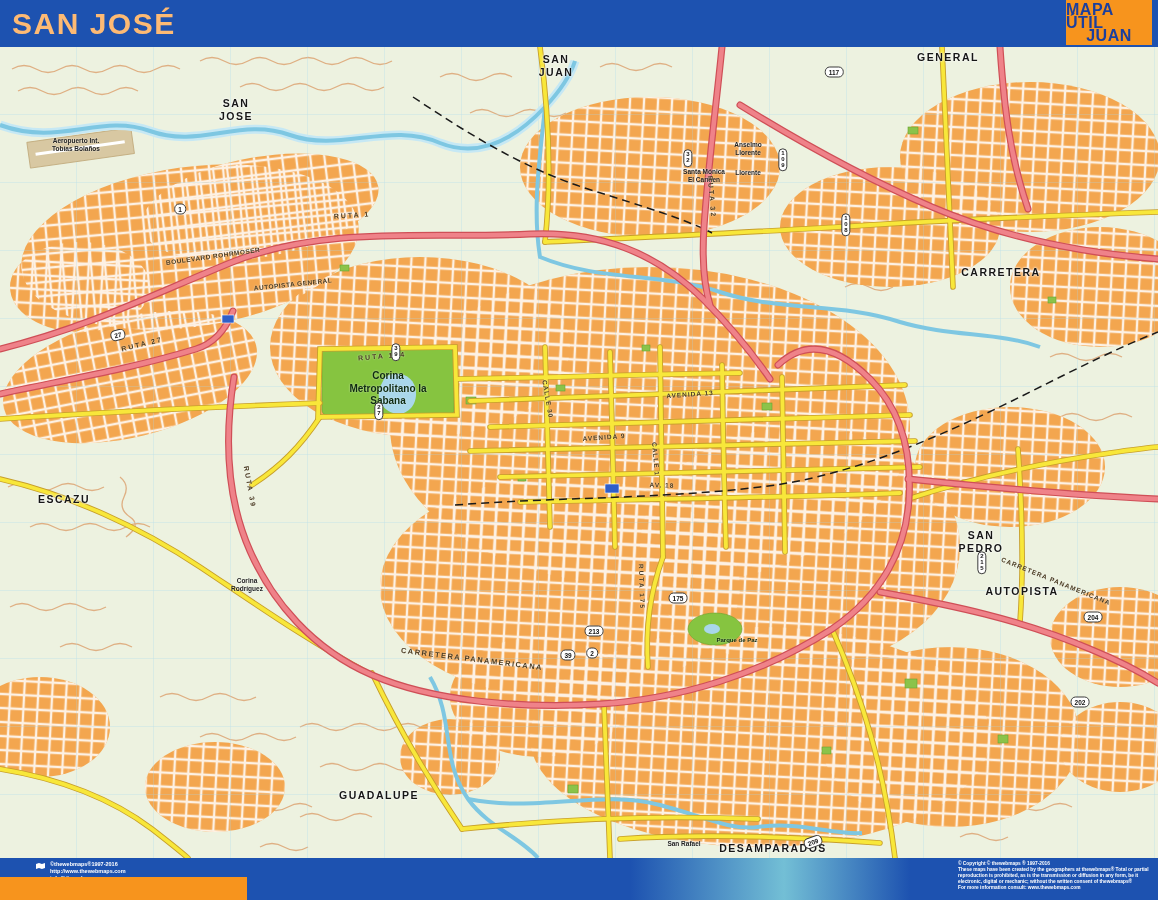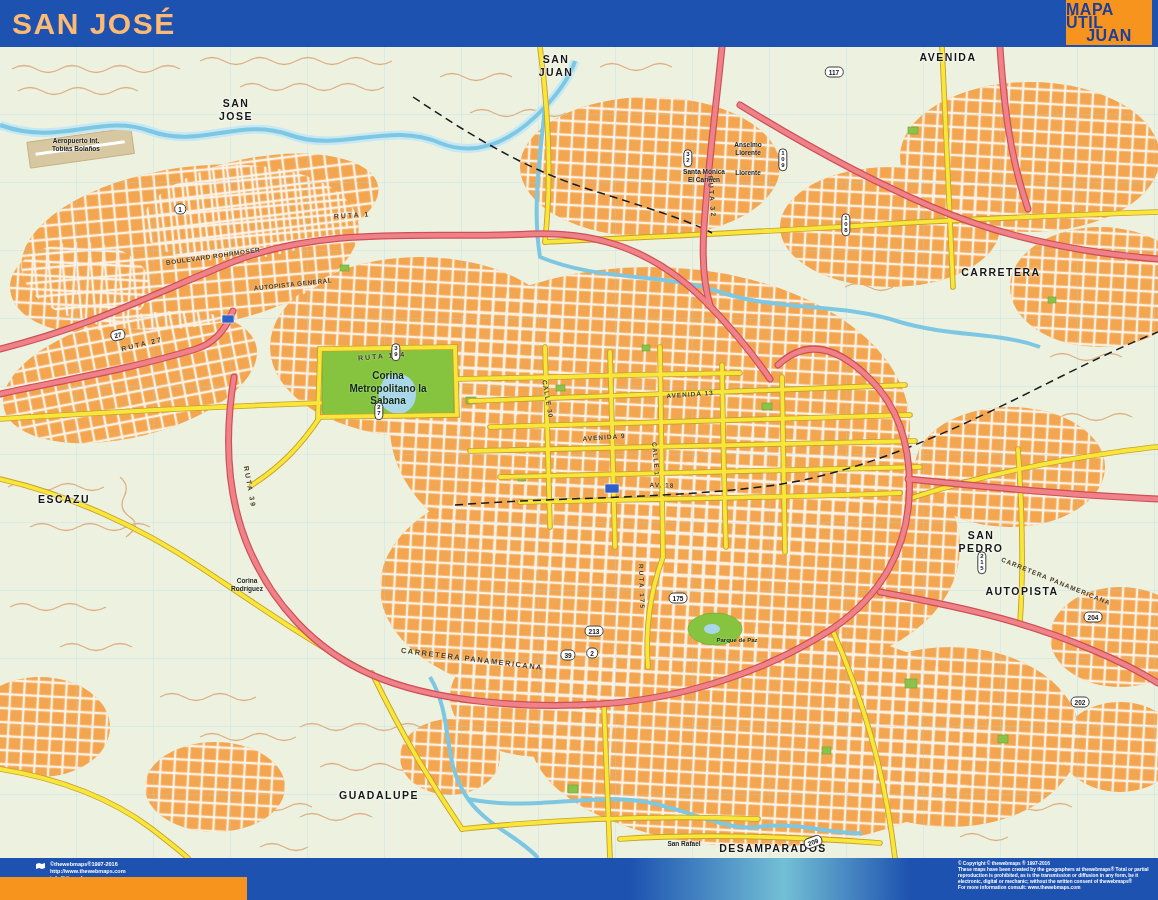--- a/index.html
+++ b/index.html
@@ -243,21 +243,21 @@
       </g>
 
       <rect x="605" y="437" width="14" height="9" fill="#2f5fc9" stroke="#fff" stroke-width="0.6"></rect>
       <rect x="222" y="268" width="12" height="8" fill="#2f5fc9" stroke="#fff" stroke-width="0.6"></rect>
     </svg>
     <div id="label-layer">
         <div class="lbl district" style="left: 236px; top: 63px; transform: translate(-50%, -50%);">SAN
 JOSE</div>
         <div class="lbl district" style="left: 556px; top: 19px; transform: translate(-50%, -50%);">SAN
 JUAN</div>
-        <div class="lbl district" style="left: 948px; top: 10px; transform: translate(-50%, -50%);">AVENIDA</div>
+        <div class="lbl district" style="left: 948px; top: 10px; transform: translate(-50%, -50%);">GENERAL</div>
         <div class="lbl district" style="left: 1001px; top: 225px; transform: translate(-50%, -50%);">CARRETERA</div>
         <div class="lbl district" style="left: 64px; top: 452px; transform: translate(-50%, -50%);">ESCAZU</div>
         <div class="lbl district" style="left: 981px; top: 495px; transform: translate(-50%, -50%);">SAN
 PEDRO</div>
         <div class="lbl district" style="left: 1022px; top: 544px; transform: translate(-50%, -50%);">AUTOPISTA</div>
         <div class="lbl district" style="left: 379px; top: 748px; transform: translate(-50%, -50%);">GUADALUPE</div>
         <div class="lbl district" style="left: 773px; top: 801px; transform: translate(-50%, -50%);">DESAMPARADOS</div>
         <div class="lbl locality" style="left: 76px; top: 97px; transform: translate(-50%, -50%);">Aeropuerto Int.
 Tobías Bolaños</div>
         <div class="lbl locality" style="left: 704px; top: 128px; transform: translate(-50%, -50%);">Santa Mónica

